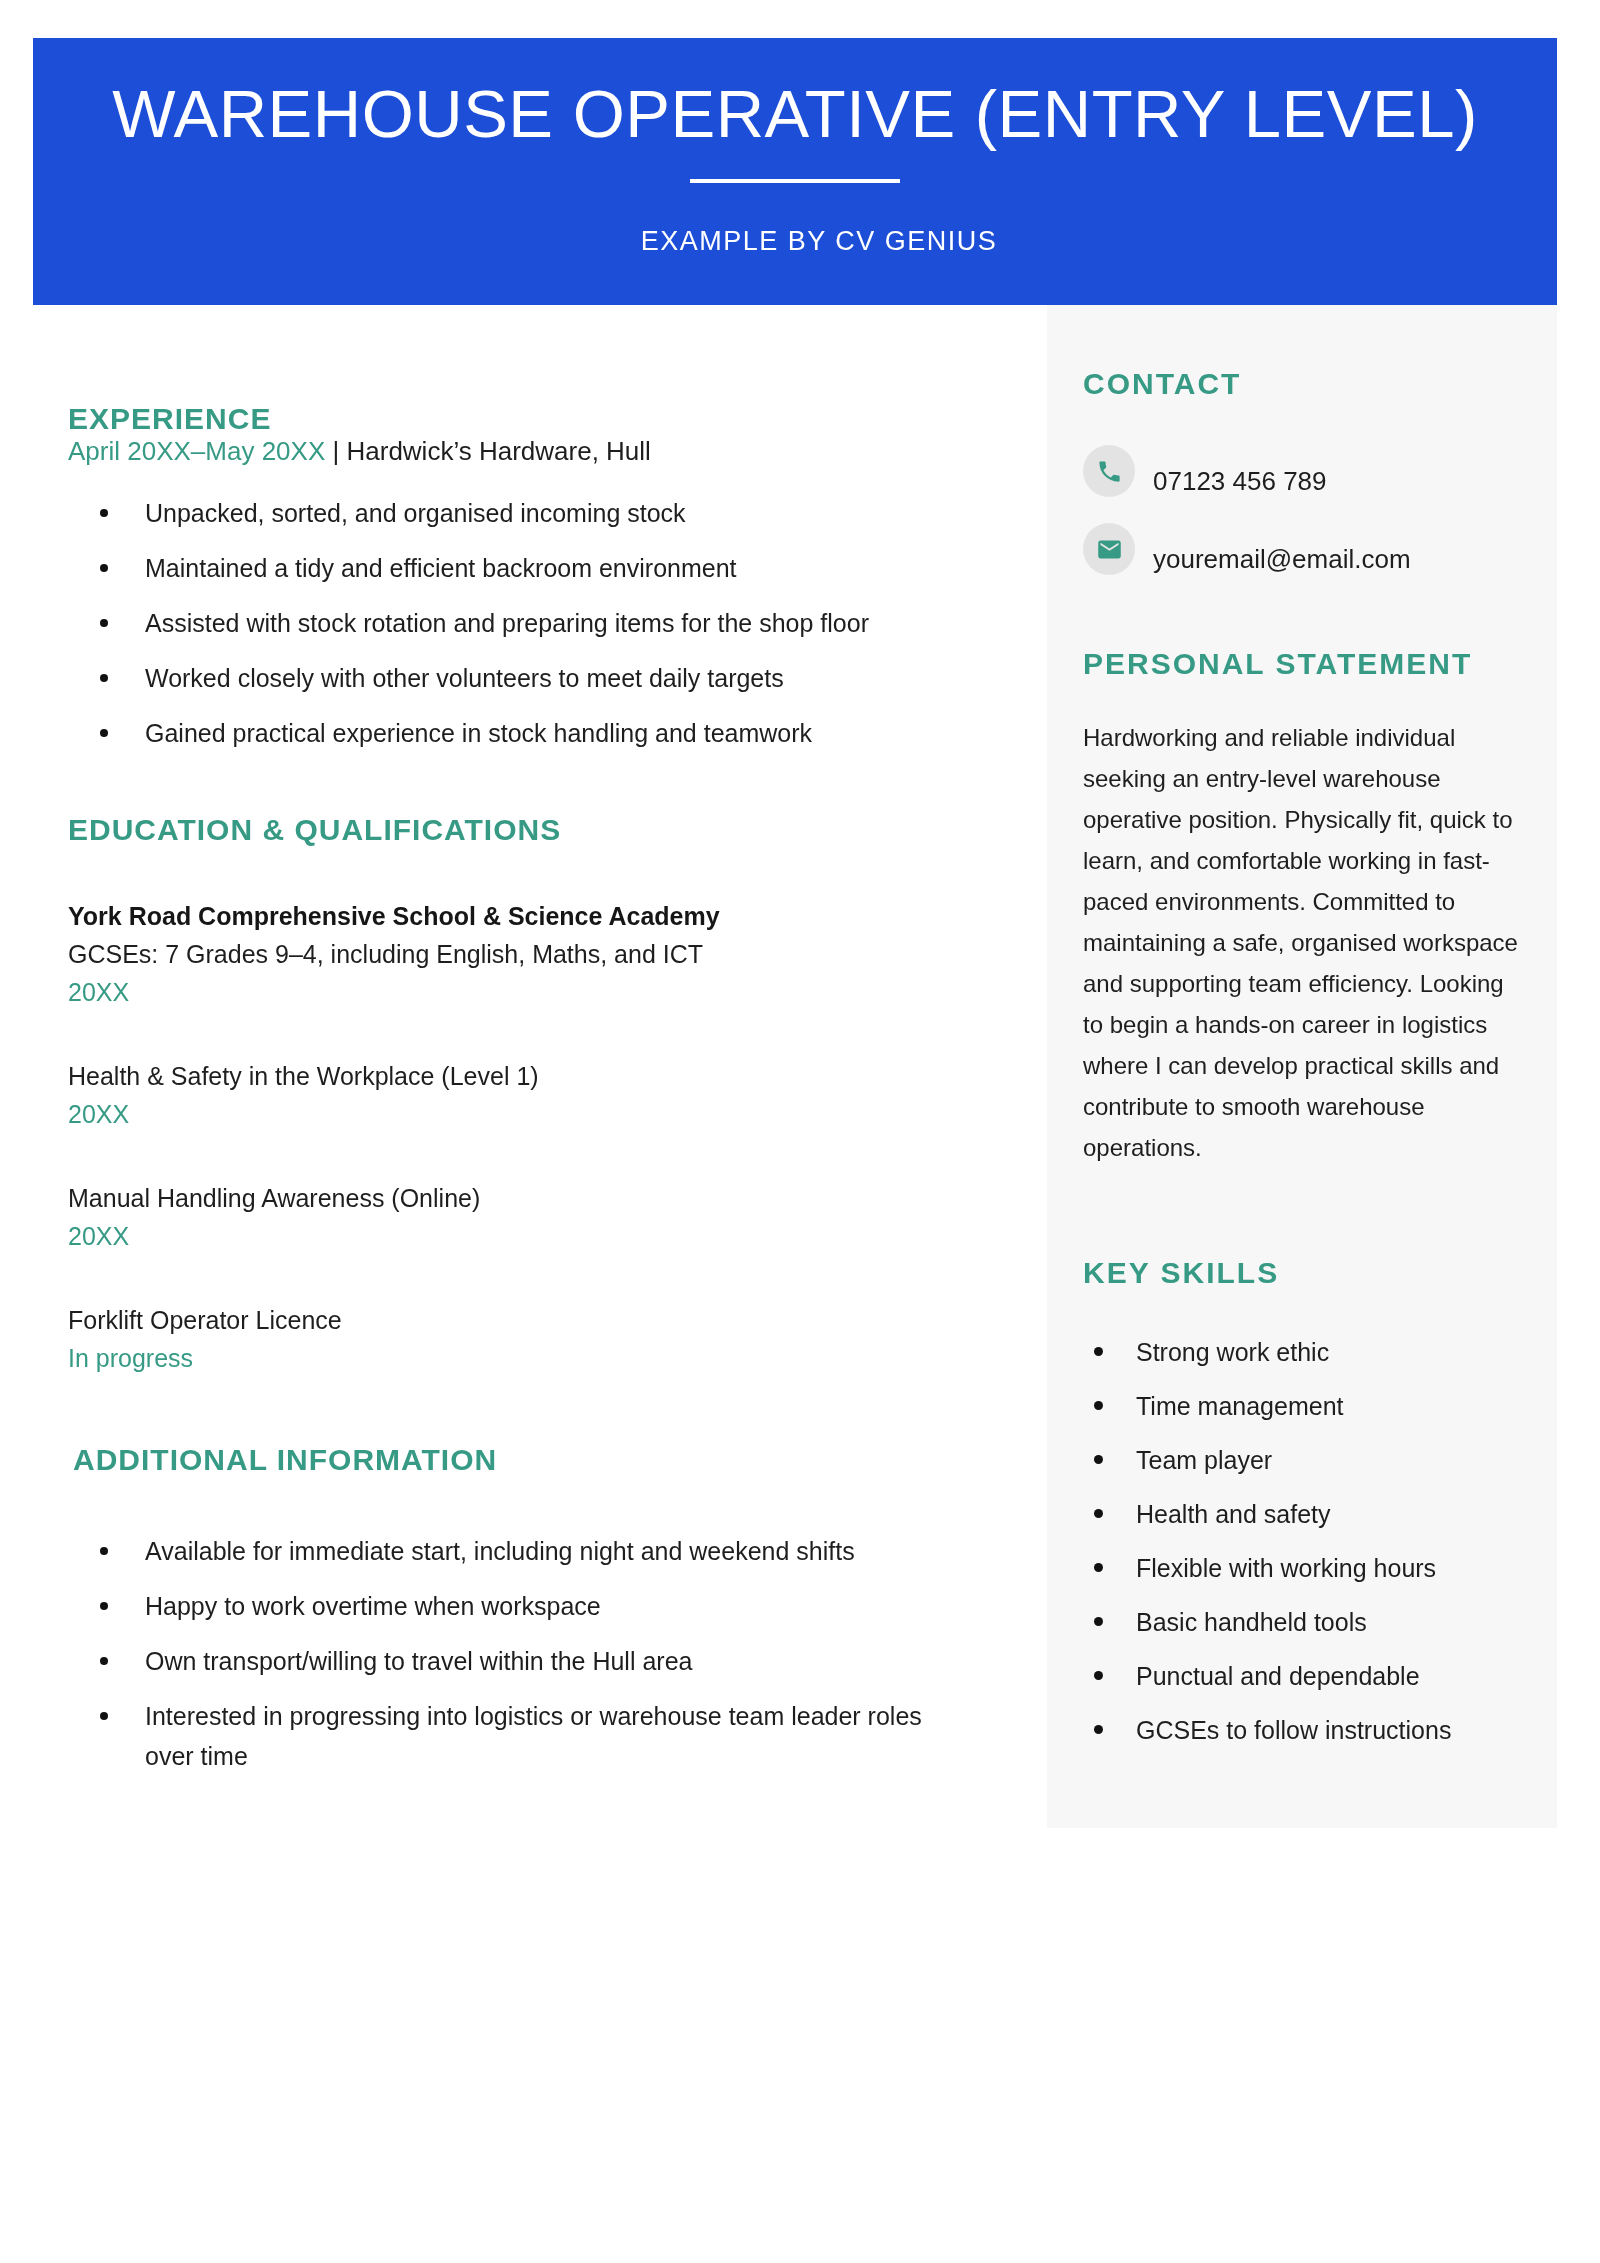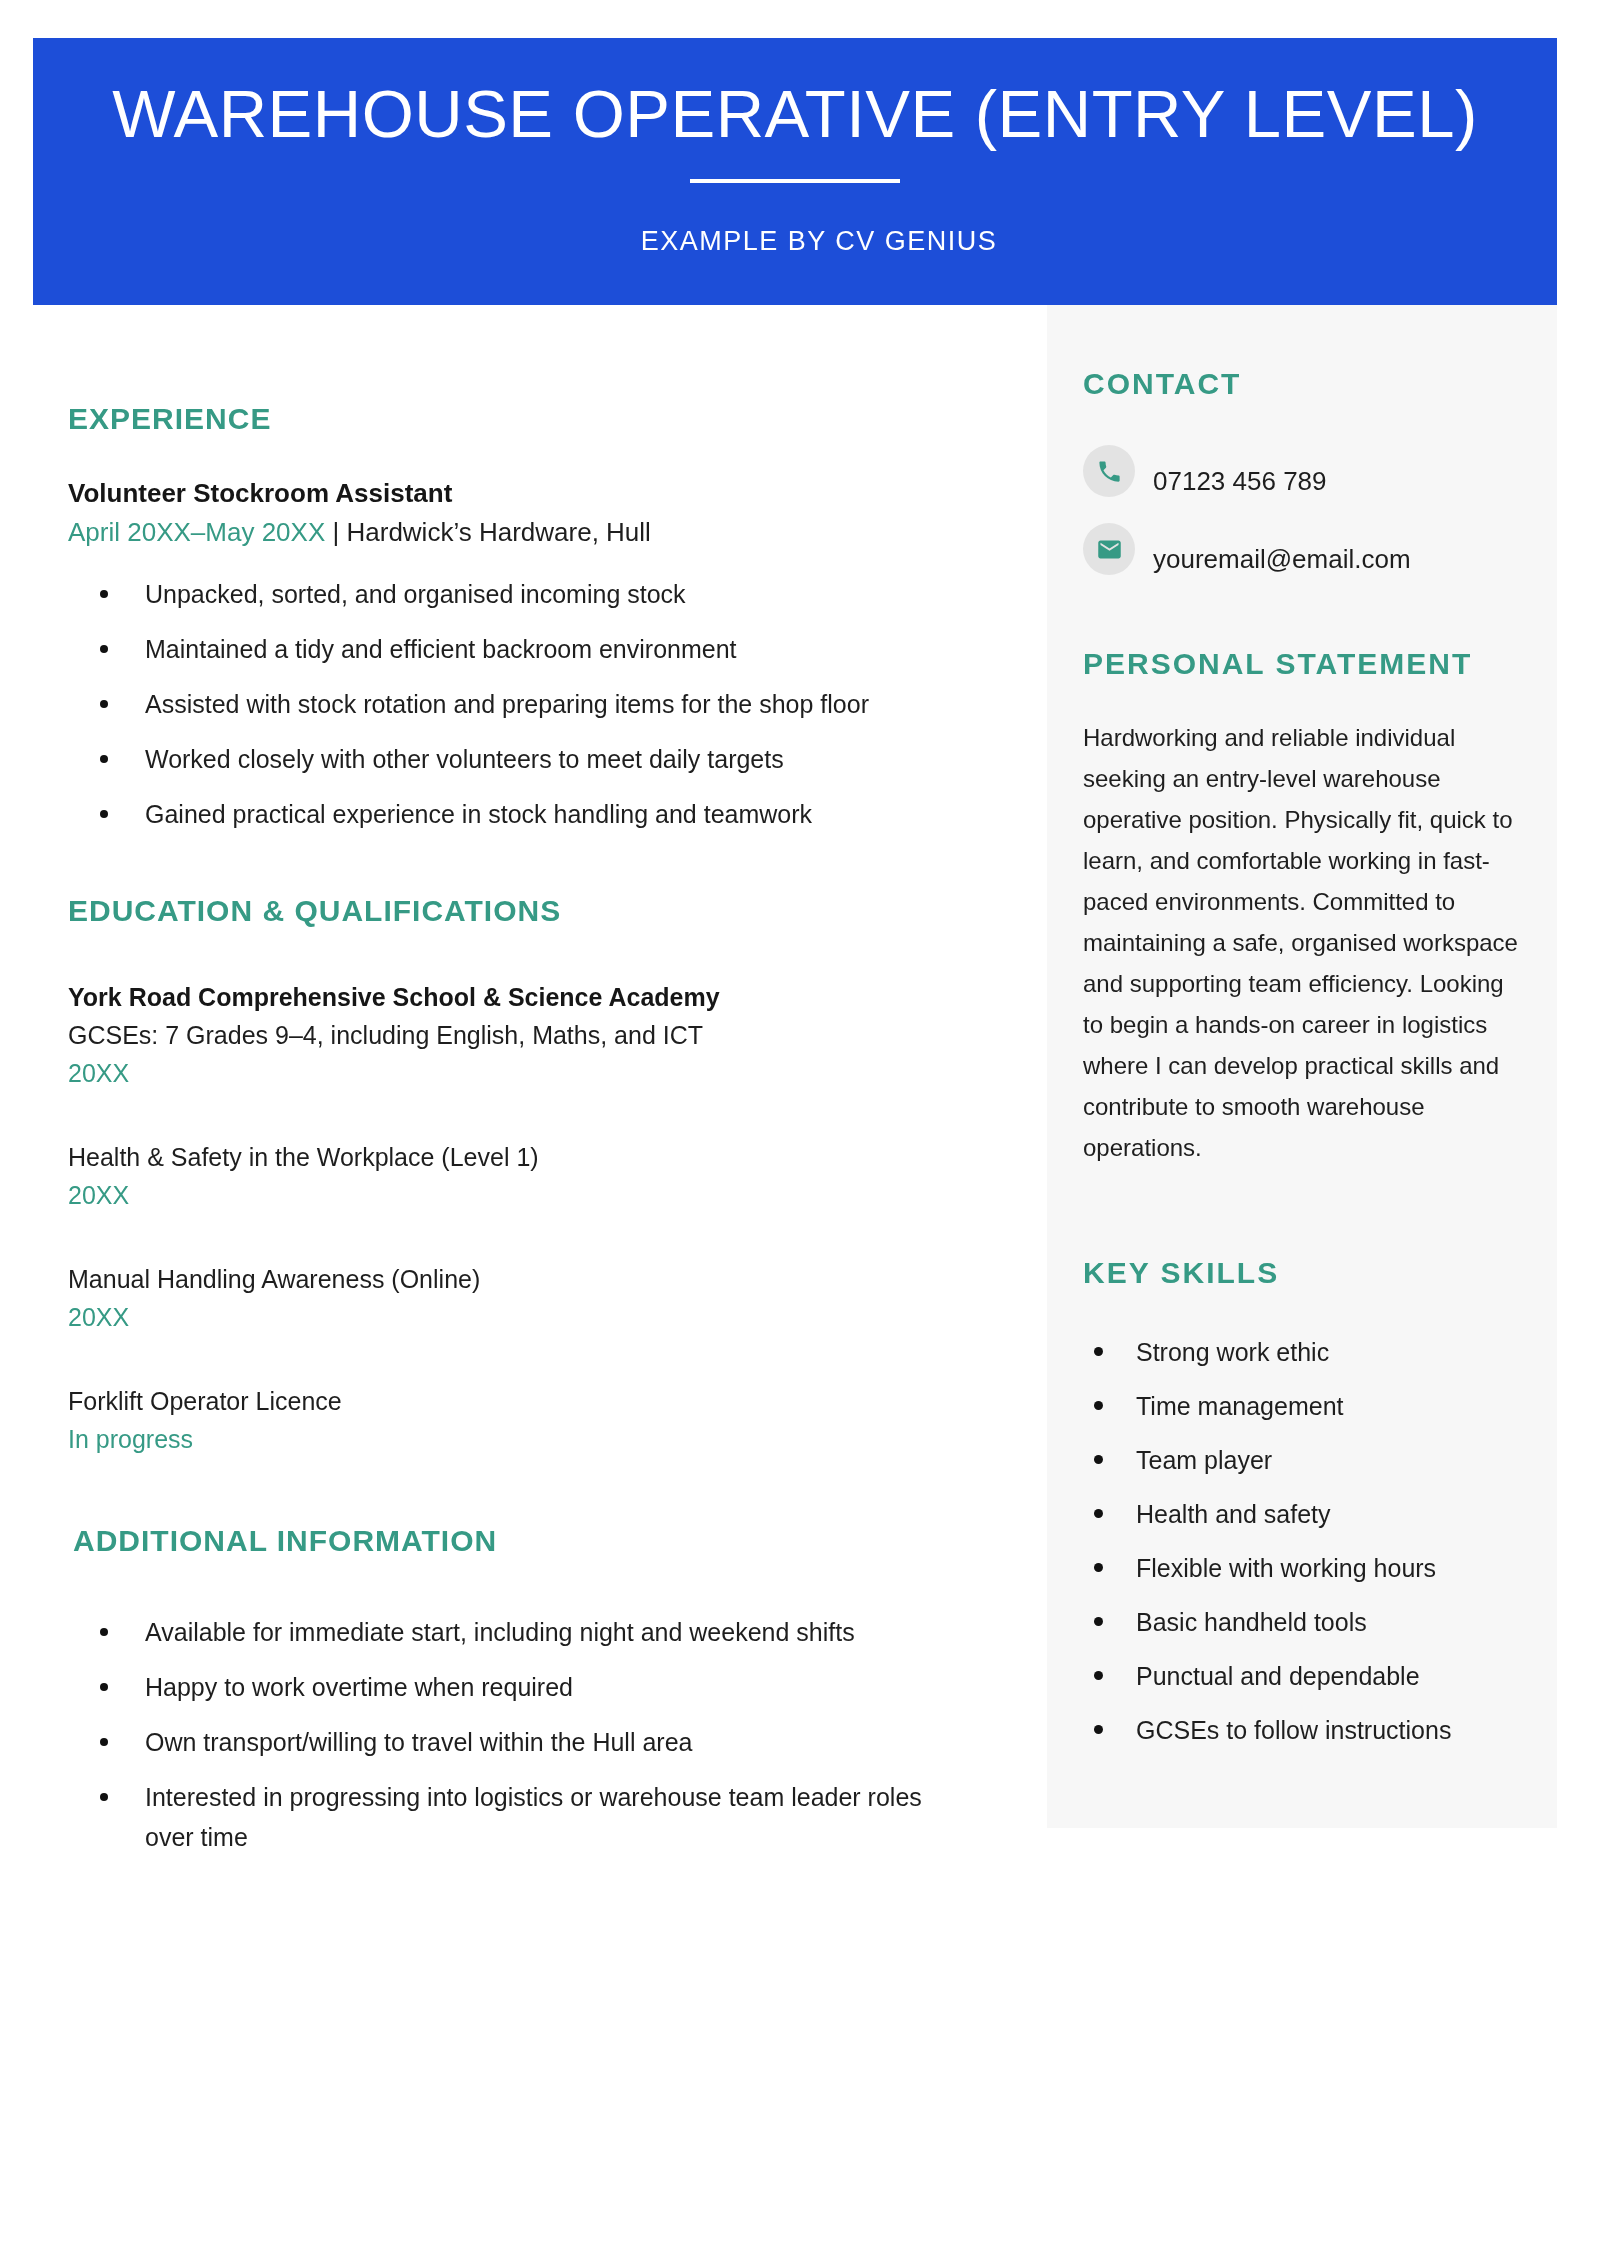--- a/index.html
+++ b/index.html
@@ -155,21 +155,20 @@
   <div class="banner-rule"></div>
   <div class="banner-subtitle">EXAMPLE BY CV GENIUS</div>
 </header>
 
 <div class="content">
 
   <main class="main">
 
     <section>
       <h2>EXPERIENCE</h2>
-      <div class="job-title">Volunteer Stockroom Assistant</div>
       <div class="date-line">
         <span class="accent">April 20XX–May 20XX</span>
         <span>|</span>
         <span>Hardwick’s Hardware, Hull</span>
       </div>
       <ul class="bullets">
         <li>Unpacked, sorted, and organised incoming stock</li>
         <li>Maintained a tidy and efficient backroom environment</li>
         <li>Assisted with stock rotation and preparing items for the shop floor</li>
         <li>Worked closely with other volunteers to meet daily targets</li>
@@ -199,21 +198,21 @@
       <div class="edu-entry">
         <div class="edu-title">Forklift Operator Licence</div>
         <div class="accent">In progress</div>
       </div>
     </section>
 
     <section>
       <h2 class="addl-h2">ADDITIONAL INFORMATION</h2>
       <ul class="bullets">
         <li>Available for immediate start, including night and weekend shifts</li>
-        <li>Happy to work overtime when required</li>
+        <li>Happy to work overtime when workspace</li>
         <li>Own transport/willing to travel within the Hull area</li>
         <li>Interested in progressing into logistics or warehouse team leader roles over time</li>
       </ul>
     </section>
   </main>
 
   <aside class="sidebar">
 
     <section>
       <h2 class="side-h2">CONTACT</h2>

